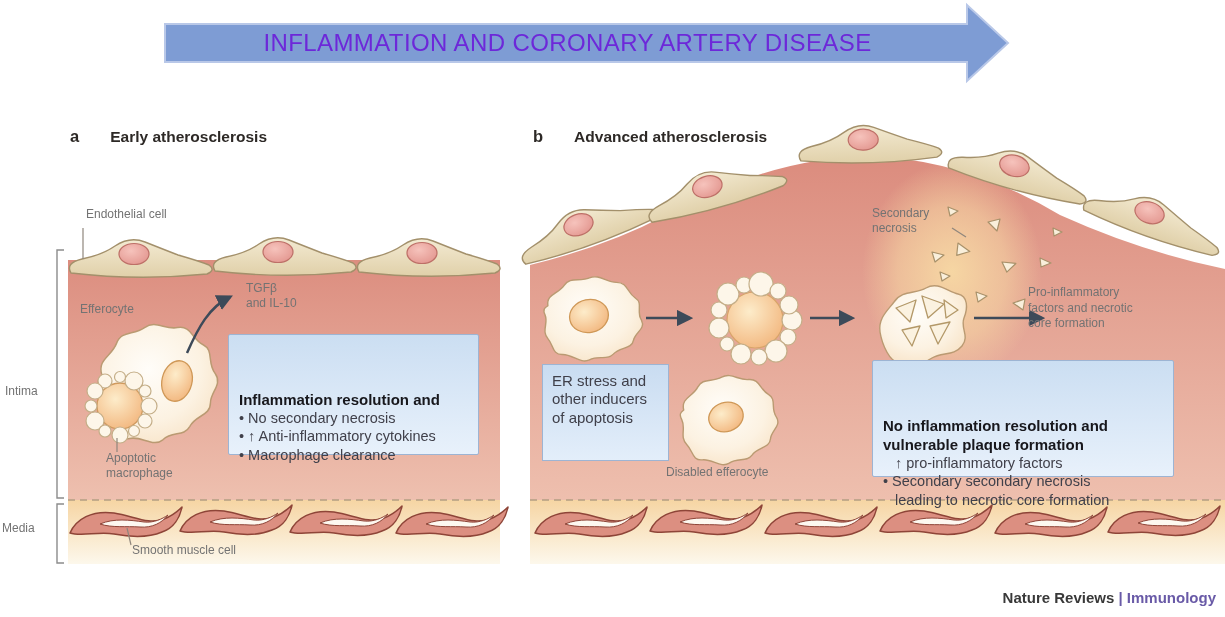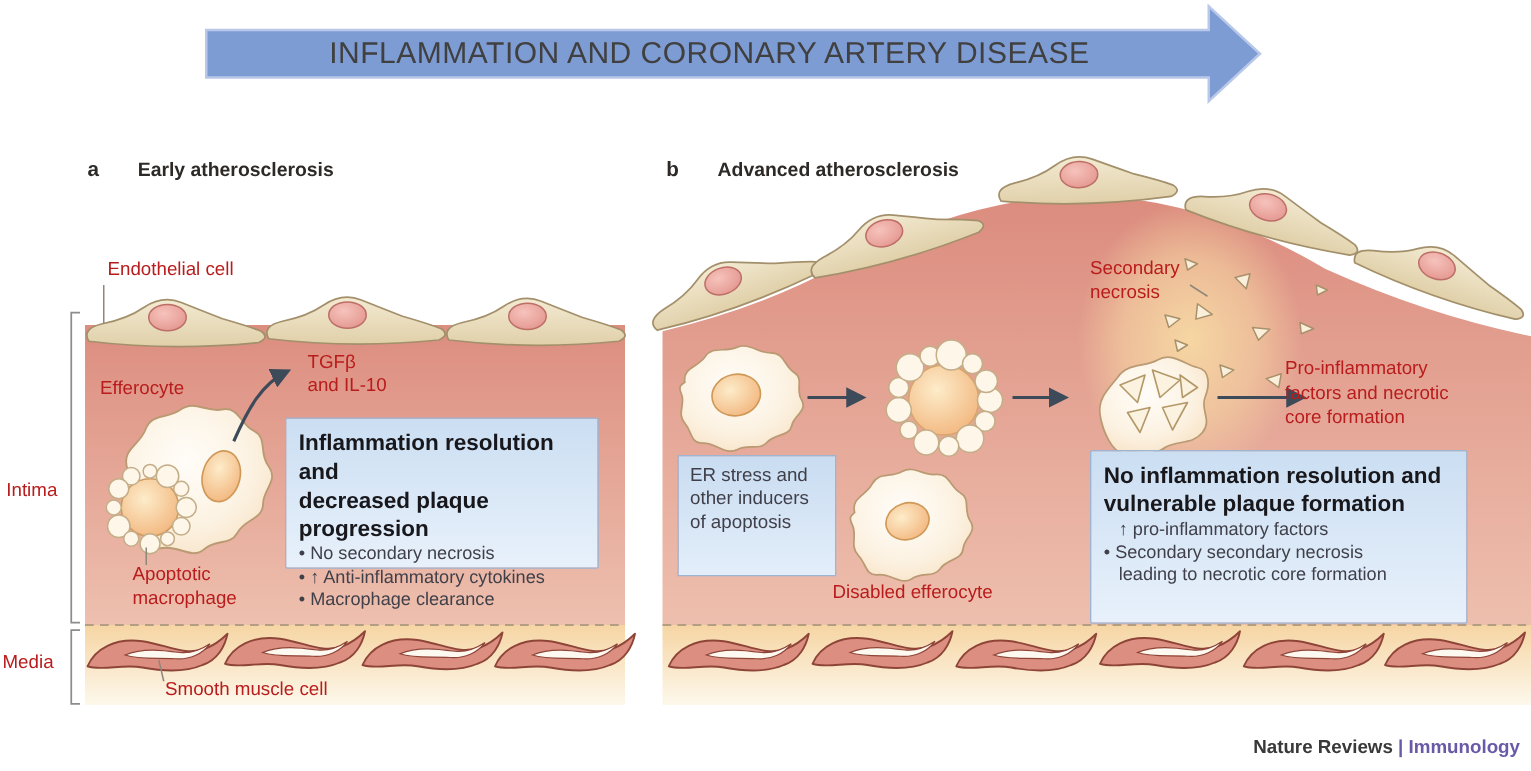--- a/index.html
+++ b/index.html
@@ -1,29 +1,29 @@
 <!DOCTYPE html>
 <html><head>
 <meta charset="utf-8">
 <style>
   html,body{margin:0;padding:0;background:#fff;}
   #canvas{position:relative;width:1225px;height:617px;background:#fff;overflow:hidden;
           font-family:"Liberation Sans",sans-serif;}
   #art{position:absolute;left:0;top:0;}
-  .lbl{position:absolute;font-size:15px;line-height:1.24;color:#b91c1c;white-space:nowrap;}
+  .lbl{position:absolute;font-size:12px;line-height:1.24;color:#737373;white-space:nowrap;}
   .banner-text{position:absolute;left:165px;top:29px;width:805px;text-align:center;
-               color:#404040;font-size:24px;letter-spacing:0.4px;white-space:nowrap;}
+               color:#6d28d9;font-size:24px;letter-spacing:0.4px;white-space:nowrap;}
   .ptitle{position:absolute;white-space:nowrap;color:#2d2926;}
   .ptag{font-weight:bold;font-size:16.5px;margin-right:7px;}
   .pt{font-weight:bold;font-size:15.5px;margin-left:24px;}
   .infobox{position:absolute;box-sizing:border-box;
            background:linear-gradient(180deg,#cbdef2 0%,#e8f1fb 100%);
            border:1.5px solid #9db4d3;border-radius:2px;
            color:#40404a;font-size:14.5px;line-height:1.26;padding:8px 10px;}
-  .infobox .bt{font-weight:bold;color:#17171c;font-size:18px;line-height:1.27;}
+  .infobox .bt{font-weight:bold;color:#17171c;font-size:15px;line-height:1.27;margin-top:47px;}
   .cont{padding-left:12px;}
   .erbox{position:absolute;box-sizing:border-box;
          background:linear-gradient(180deg,#c9dcf1 0%,#e3eefa 100%);
          border:1.5px solid #9db4d3;color:#3f3f49;font-size:15px;line-height:1.22;
          padding:7px 9px;}
   .footer{position:absolute;right:9px;top:589px;font-size:15px;font-weight:bold;white-space:nowrap;}
   .footer .j{color:#393939;padding-left:29px;}
   .footer .s{color:#695aa7;}
 </style>
 </head>
@@ -228,21 +228,20 @@
   <div>Apoptotic</div>
   <div>macrophage</div>
 </div>
 <div class="lbl" style="left:132px;top:543px;">Smooth muscle cell</div>
 <div class="lbl" style="left:5px;top:356px;margin-top:28px;">Intima</div>
 <div class="lbl" style="left:2px;top:521px;">Media</div>
 
 <div class="infobox" style="left:228px;top:334px;width:251px;height:121px;">
   <div class="bt">
     <div>Inflammation resolution and</div>
-    <div>decreased plaque progression</div>
   </div>
   <div>• No secondary necrosis</div>
   <div>• ↑ Anti-inflammatory cytokines</div>
   <div>• Macrophage clearance</div>
 </div>
 
 <div class="lbl" style="left:872px;top:206px;">
   <div>Secondary</div>
   <div>necrosis</div>
 </div>
@@ -252,21 +251,21 @@
   <div>core formation</div>
 </div>
 <div class="lbl" style="left:666px;top:465px;">Disabled efferocyte</div>
 
 <div class="erbox" style="left:542px;top:364px;width:127px;height:97px;">
   <div>ER stress and</div>
   <div>other inducers</div>
   <div>of apoptosis</div>
 </div>
 
-<div class="infobox" style="left:872px;top:360px;width:302px;height:139px;">
+<div class="infobox" style="left:872px;top:360px;width:302px;height:117px;">
   <div class="bt">
     <div>No inflammation resolution and</div>
     <div>vulnerable plaque formation</div>
   </div>
   <div class="cont">↑ pro-inflammatory factors</div>
   <div>• Secondary secondary necrosis</div>
   <div class="cont">leading to necrotic core formation</div>
 </div>
 
 <div class="footer">

